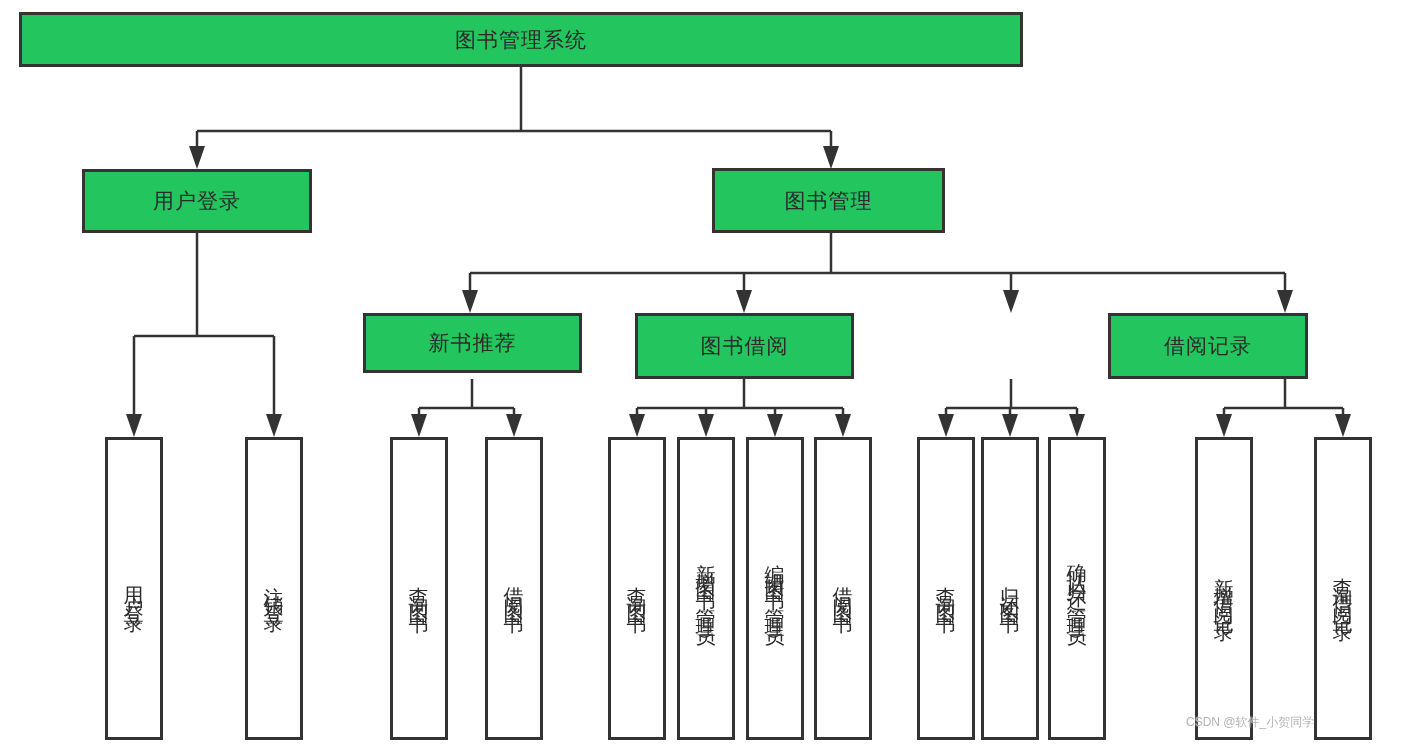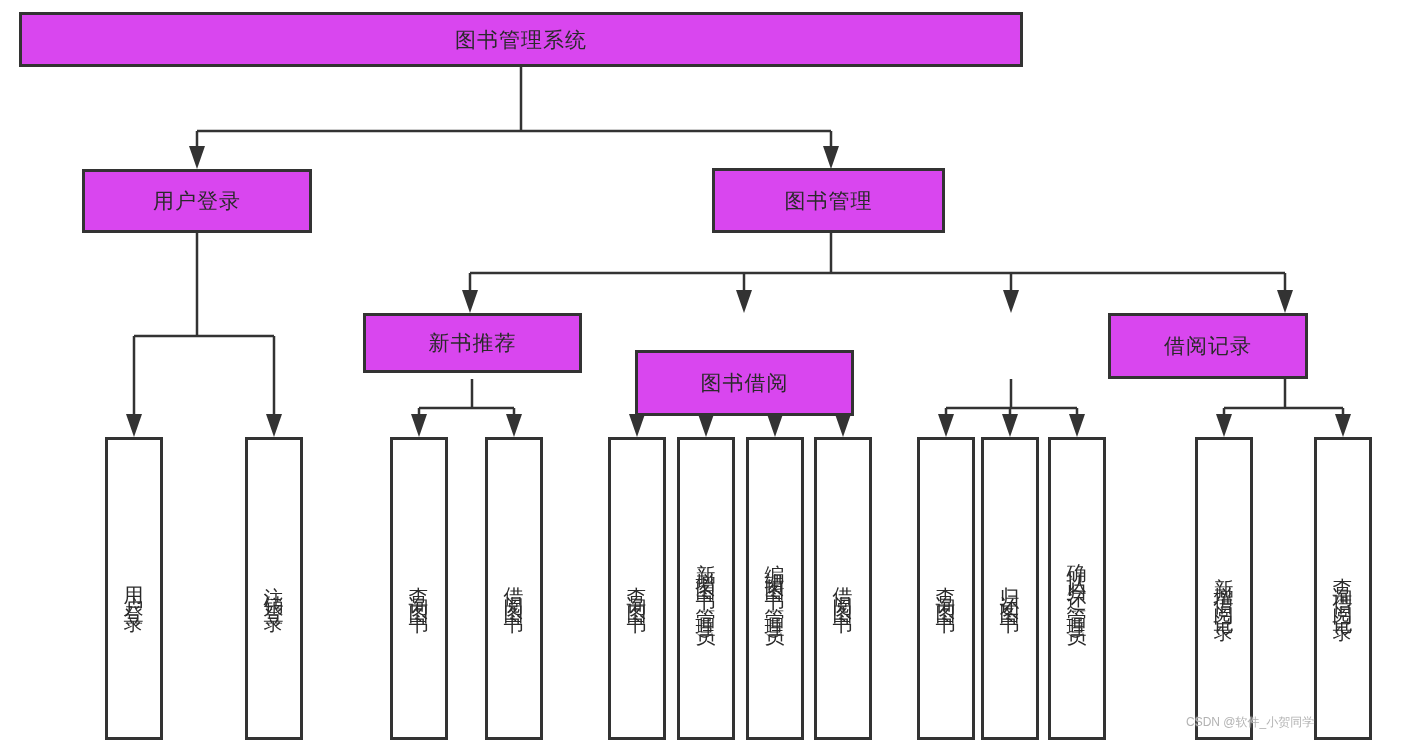--- a/index.html
+++ b/index.html
@@ -18,21 +18,21 @@
   #wires {
     position: absolute;
     left: 0; top: 0;
     width: 1405px;
     height: 747px;
   }
   .hbox {
     position: absolute;
     box-sizing: border-box;
     border: 3px solid #333333;
-    background: #d946ef;
+    background: #22c55e;
     display: flex;
     align-items: center;
     justify-content: center;
   }
   .hbox .lbl {
     font-size: 21px;
     color: #2a2a2a;
     letter-spacing: 1px;
     white-space: nowrap;
   }
@@ -133,21 +133,21 @@
   <div class="hbox" style="left:82px; top:169px; width:230px; height:64px;">
     <span class="lbl">用户登录</span>
   </div>
   <div class="hbox" style="left:712px; top:168px; width:233px; height:65px;">
     <span class="lbl">图书管理</span>
   </div>
 
   <div class="hbox" style="left:363px; top:313px; width:219px; height:60px;">
     <span class="lbl">新书推荐</span>
   </div>
-  <div class="hbox" style="left:635px; top:313px; width:219px; height:66px;margin-top:37px;">
+  <div class="hbox" style="left:635px; top:313px; width:219px; height:66px;">
     <span class="lbl">图书借阅</span>
   </div>
   <div class="hbox" style="left:1108px; top:313px; width:200px; height:66px;">
     <span class="lbl">借阅记录</span>
   </div>
 
   <div class="vbox" style="left:105px;">
     <span class="lbl">用户登录</span>
   </div>
   <div class="vbox" style="left:245px;">

